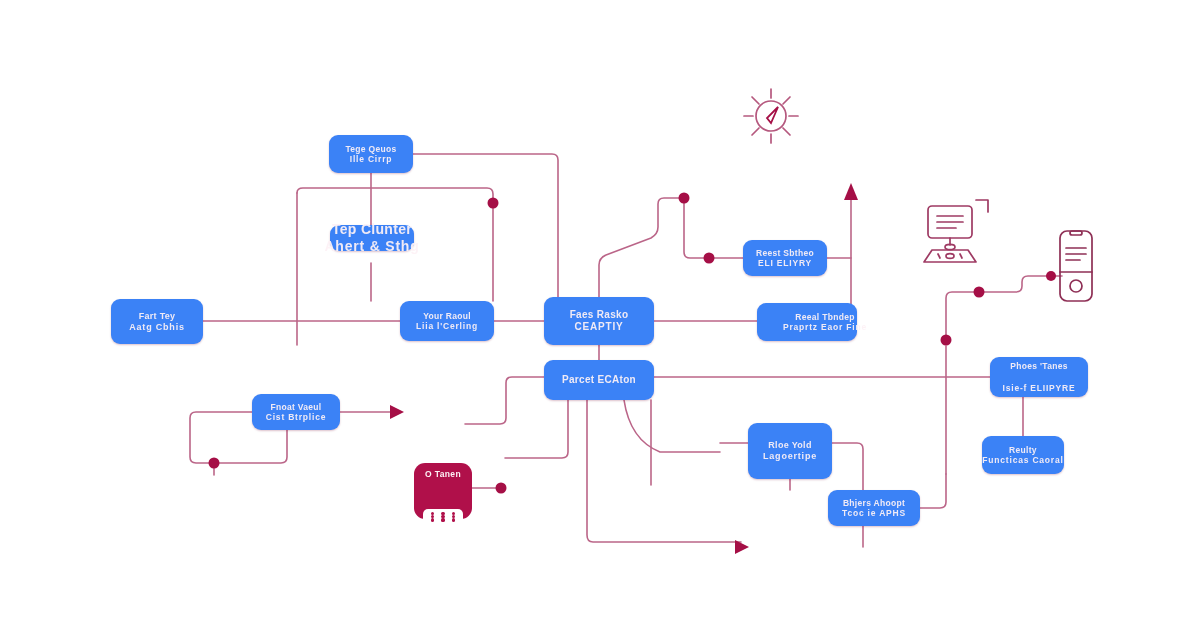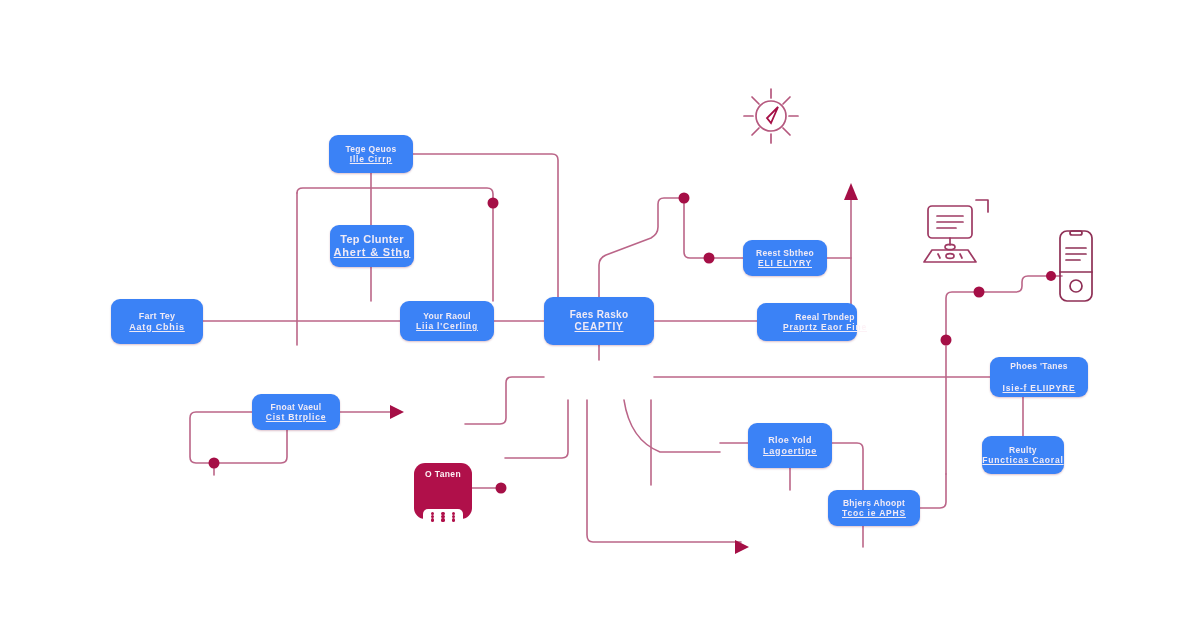--- a/index.html
+++ b/index.html
@@ -39,21 +39,21 @@
     font-weight: 600;
     box-shadow: 0 1px 2px rgba(120,10,50,0.25);
     filter: blur(0.35px);
   }
   .node .ln {
     display: block;
     white-space: nowrap;
     filter: blur(0.5px);
     opacity: 0.93;
   }
-  .node .ln2 { letter-spacing: 0.8px; text-decoration: underline; }
+  .node .ln2 { letter-spacing: 0.8px; }
   .grid-node {
     position: absolute;
     box-sizing: border-box;
     background: #b0104a;
     border-radius: 11px;
     display: flex;
     flex-direction: column;
     align-items: center;
     justify-content: flex-start;
     padding-top: 6px;
@@ -221,35 +221,38 @@
   <div class="node" style="left:111px; top:299px; width:92px; height:45px; font-size:9px;">
     <span class="ln">Fart Tey</span>
     <span class="ln ln2">Aatg Cbhis</span>
   </div>
 
   <div class="node" style="left:329px; top:135px; width:84px; height:38px; font-size:8.5px;">
     <span class="ln">Tege Qeuos</span>
     <span class="ln ln2">Ille Cirrp</span>
   </div>
 
-  <div class="node" style="left:330px; top:225px; width:84px; height:42px; font-size:11px;">
+  <div class="node" style="left:330px; top:225px; width:84px; height:26px; font-size:14px;">
     <span class="ln">Tep Clunter</span>
     <span class="ln ln2">Ahert &amp; Sthg</span>
   </div>
 
   <div class="node" style="left:400px; top:301px; width:94px; height:40px; font-size:8.5px;">
     <span class="ln">Your Raoul</span>
     <span class="ln ln2">Liia l'Cerling</span>
   </div>
 
   <div class="node" style="left:544px; top:297px; width:110px; height:48px; font-size:10px;">
     <span class="ln">Faes Rasko</span>
     <span class="ln ln2">CEAPTIY</span>
   </div>
 
+  <div class="node" style="left:544px; top:360px; width:110px; height:40px; font-size:10px;">
+    <span class="ln">Parcet ECAton</span>
+  </div>
 
   <div class="node" style="left:743px; top:240px; width:84px; height:36px; font-size:8.5px;">
     <span class="ln">Reest Sbtheo</span>
     <span class="ln ln2">ELI ELIYRY</span>
   </div>
 
   <div class="node" style="left:757px; top:303px; width:100px; height:38px; font-size:8.5px;padding-left:36px;">
     <span class="ln">Reeal Tbndep</span>
     <span class="ln ln2">Praprtz Eaor Fine</span>
   </div>
@@ -257,21 +260,21 @@
   <div class="node" style="left:990px; top:357px; width:98px; height:40px; font-size:8.5px;gap:12px;">
     <span class="ln">Phoes 'Tanes</span>
     <span class="ln ln2">Isie-f ELIIPYRE</span>
   </div>
 
   <div class="node" style="left:982px; top:436px; width:82px; height:38px; font-size:8.5px;">
     <span class="ln">Reulty</span>
     <span class="ln ln2">Functicas Caoral</span>
   </div>
 
-  <div class="node" style="left:748px; top:423px; width:84px; height:45px; font-size:9px;text-align:right;">
+  <div class="node" style="left:748px; top:423px; width:84px; height:56px; font-size:9px;text-align:right;">
     <span class="ln">Rloe Yold</span>
     <span class="ln ln2">Lagoertipe</span>
   </div>
 
   <div class="node" style="left:828px; top:490px; width:92px; height:36px; font-size:8.5px;">
     <span class="ln">Bhjers Ahoopt</span>
     <span class="ln ln2">Tcoc ie APHS</span>
   </div>
 
   <div class="node" style="left:252px; top:394px; width:88px; height:36px; font-size:8.5px;">

